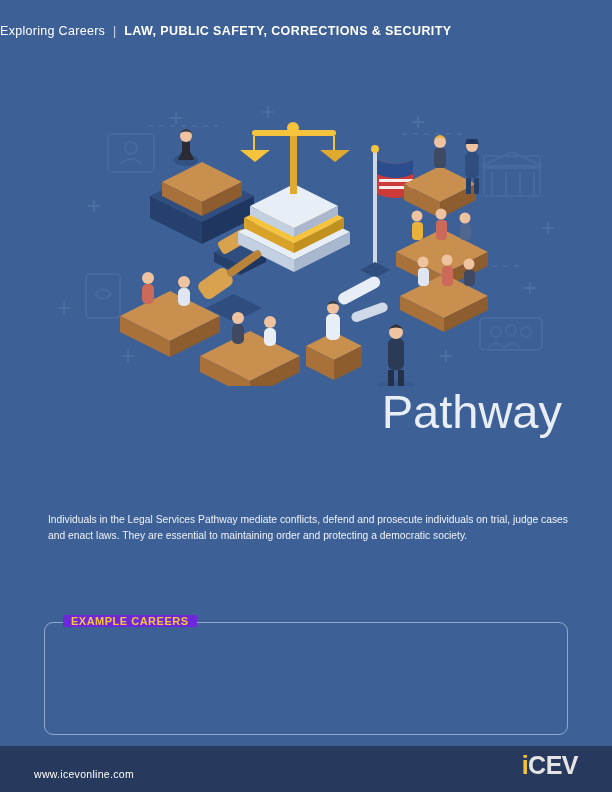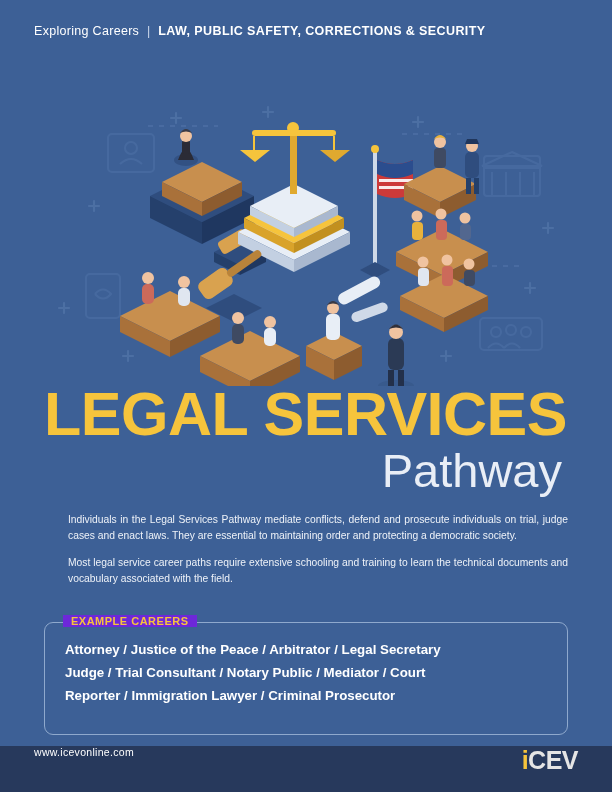--- a/index.html
+++ b/index.html
@@ -16,21 +16,20 @@
     overflow: hidden;
   }
 
   
   .header {
     position: absolute;
     top: 0; left: 0; right: 0;
     height: 62px;
     display: flex;
     align-items: center;
-    padding-left: 34px;
     z-index: 5;
   }
   .header-text {
     font-size: 12.5px;
     letter-spacing: 0.3px;
     color: #ffffff;
   }
   .header-text .kicker { font-weight: 400; }
   .header-text .divider { color: #cbd8ea; margin: 0 4px; }
   .header-text .strong { font-weight: 700; letter-spacing: 0.4px; }
@@ -67,21 +66,20 @@
     line-height: 1.05;
     margin-top: 2px;
     padding-right: 6px;
   }
 
   
   .body-copy {
     position: absolute;
     top: 512px; left: 48px; right: 44px;
     z-index: 4;
-    margin-left: 20px;
   }
   .body-copy p {
     color: #eef2f8;
     font-size: 10.3px;
     line-height: 1.55;
     text-align: justify;
     margin-bottom: 11px;
   }
 
   
@@ -112,23 +110,23 @@
     line-height: 1.72;
   }
 
   
   .footer {
     position: absolute;
     left: 0; right: 0; bottom: 0;
     height: 46px;
     background: #27395c;
     display: flex;
-    align-items: flex-start;
+    align-items: flex-end;
     justify-content: space-between;
-    padding: 0 34px;
+    padding: 12px 34px;
     z-index: 6;
   }
   .footer-url {
     color: #ffffff;
     font-size: 10.5px;
     letter-spacing: 0.3px;
   }
   .logo {
     display: flex;
     align-items: baseline;
@@ -340,36 +338,29 @@
       </g>
 
       <g>
         <rect x="336" y="240" width="46" height="12" rx="6" fill="#e8eef6" transform="rotate(-28 336 240)"></rect>
         <rect x="350" y="258" width="38" height="10" rx="5" fill="#cfd9e8" transform="rotate(-20 350 258)"></rect>
       </g>
     </svg>
   </div>
 
   <div class="title-block">
-    <div class="title-main">LEGAL SERVICES</div>
     <div class="title-sub">Pathway</div>
   </div>
 
   <div class="body-copy">
     <p>Individuals in the Legal Services Pathway mediate conflicts, defend and prosecute individuals on trial, judge cases and enact laws. They are essential to maintaining order and protecting a democratic society.</p>
-    <p>Most legal service career paths require extensive schooling and training to learn the technical documents and vocabulary associated with the field.</p>
   </div>
 
   <div class="careers-box">
     <div class="careers-label">EXAMPLE CAREERS</div>
-    <div class="careers-list">
-      <div>Attorney / Justice of the Peace / Arbitrator / Legal Secretary</div>
-      <div>Judge / Trial Consultant / Notary Public / Mediator / Court</div>
-      <div>Reporter / Immigration Lawyer / Criminal Prosecutor</div>
-    </div>
   </div>
 
   <div class="footer">
     <div class="footer-url">www.icevonline.com</div>
     <div class="logo">
       <span class="i">i</span>
       <span class="cev">CEV</span>
     </div>
   </div>
 

